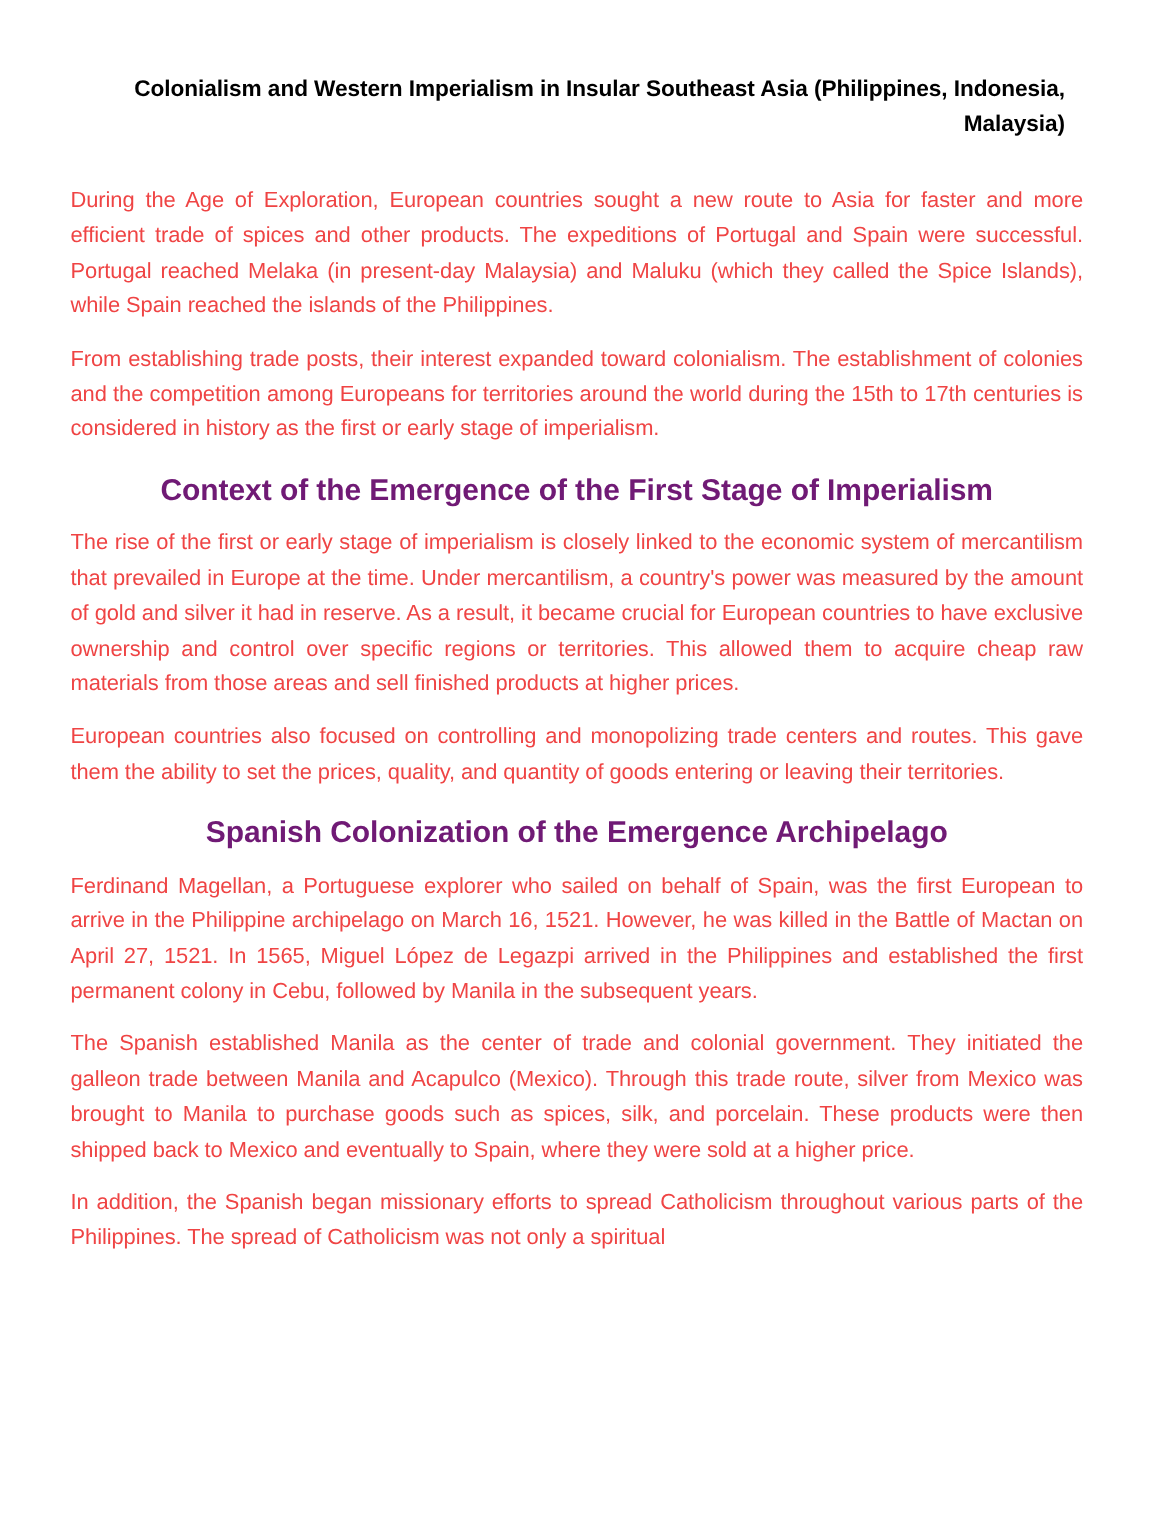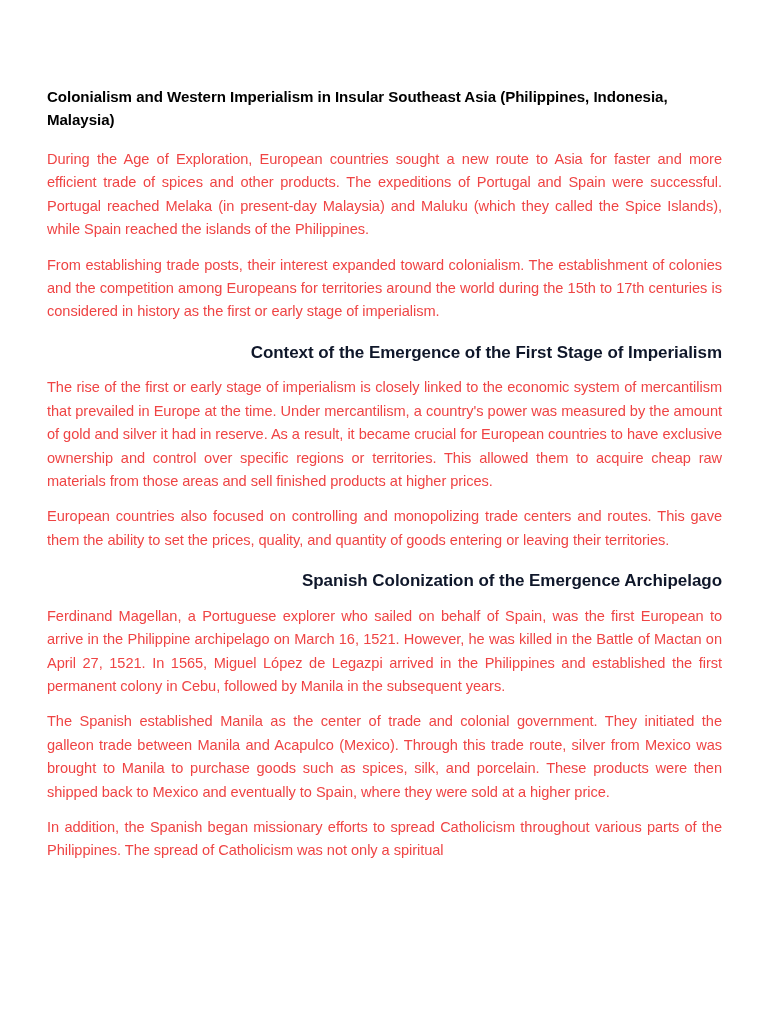--- a/index.html
+++ b/index.html
@@ -22,31 +22,31 @@
   .content {
     position: absolute;
     left: 47px;
     top: 0;
     width: 675px;
   }
   .doc-title {
     font-size: 15.1px;
     font-weight: bold;
     color: #000000;
-    text-align: left;
+    text-align: right;
     line-height: 22.5px;
-    margin: 0;
-    padding-top: 86px;
+    margin: 12px;
+    padding-top: 37px;
     letter-spacing: -0.05px;
   }
   .section-heading {
-    font-size: 17px;
+    font-size: 20px;
     font-weight: bold;
-    color: #0f172a;
-    text-align: right;
+    color: #701a75;
+    text-align: center;
     line-height: 23.5px;
     margin: 0;
     padding-top: 17px;
     padding-bottom: 5px;
     letter-spacing: -0.05px;
   }
   .para {
     font-size: 14.6px;
     font-weight: normal;
     color: #ef4444;

